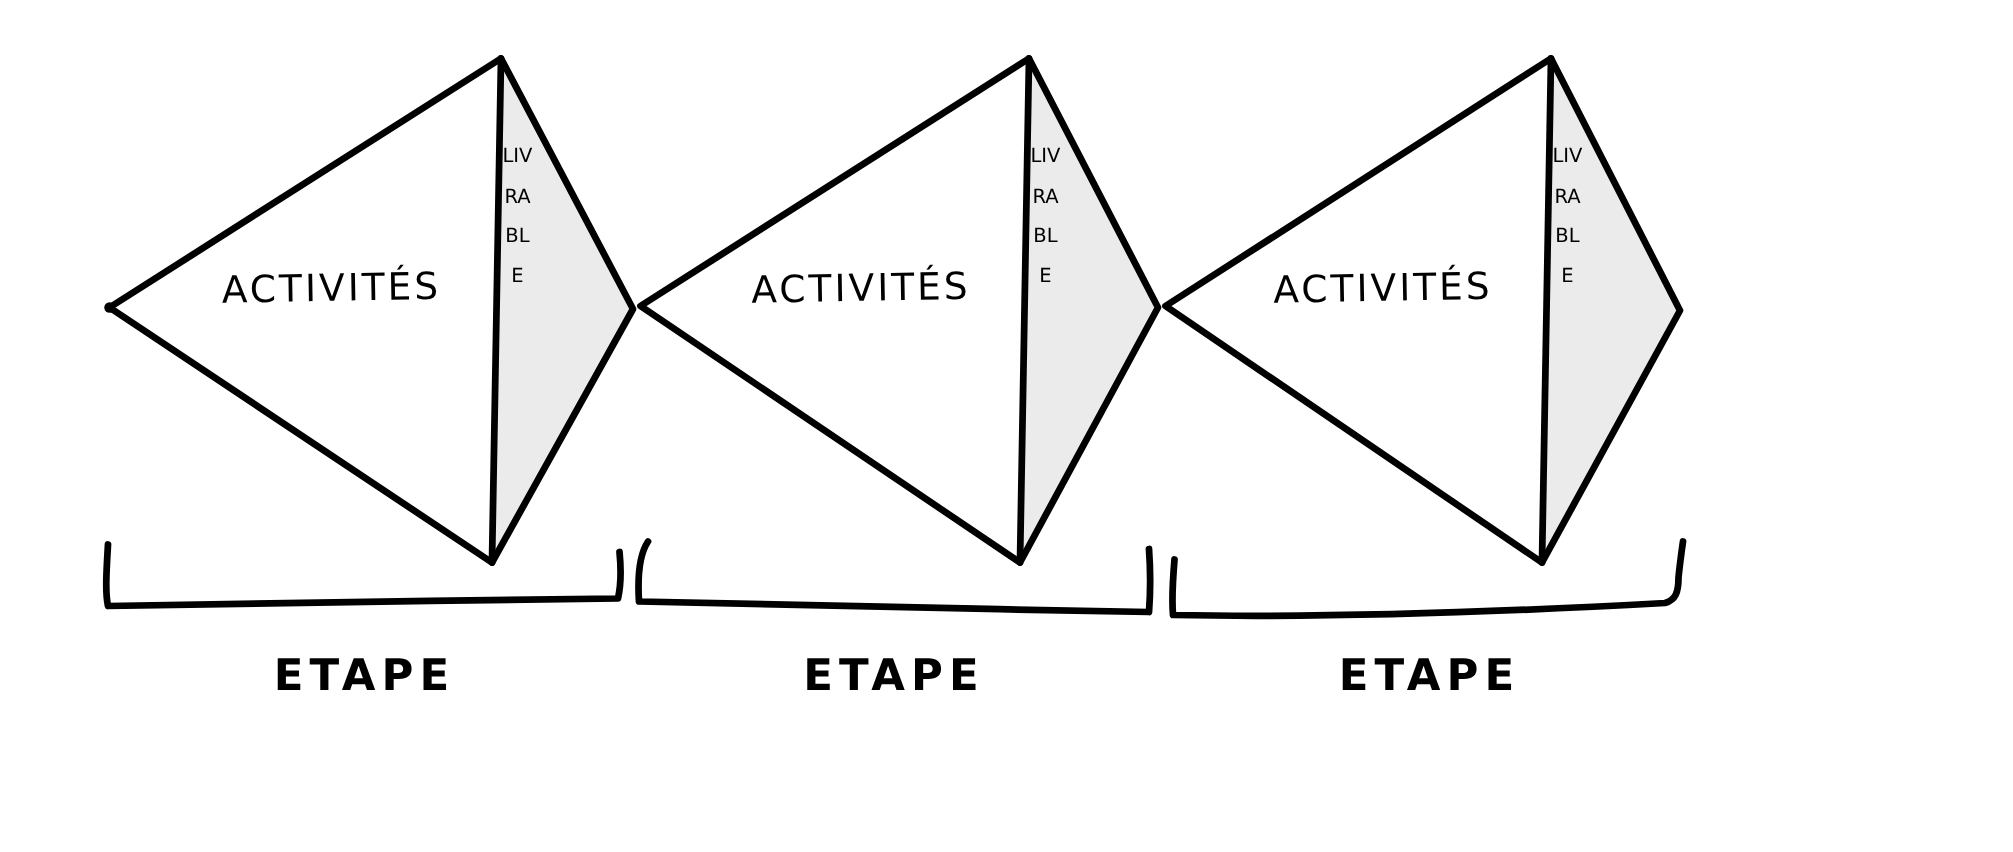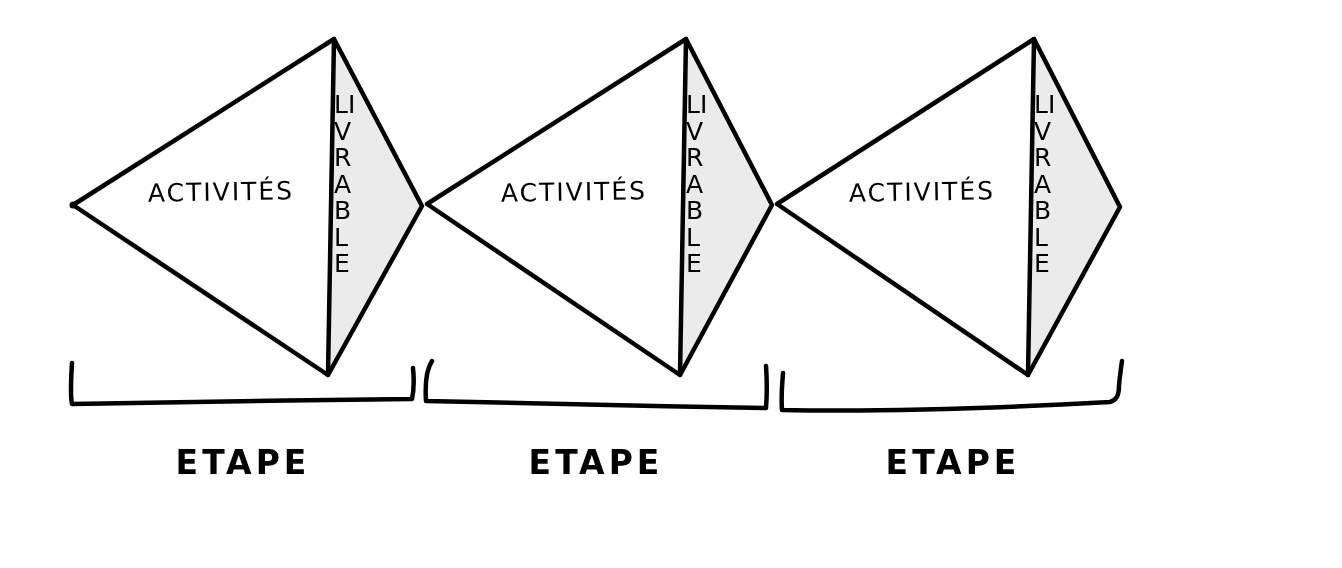--- a/index.html
+++ b/index.html
@@ -44,33 +44,33 @@
       font-family: "DejaVu Sans", sans-serif;
       white-space: nowrap;
     }
     .activity-label {
       font-size: 25px;
       letter-spacing: 2px;
       font-weight: normal;
       transform: translate(-50%, -50%) rotate(-1deg);
     }
     .deliverable-label {
-      font-size: 25px;
+      font-size: 13px;
       width: 22px;
+      text-align: center;
       line-height: 26.5px;
       word-break: break-all;
       white-space: normal;
       transform: translateX(-50%);
     }
     .step-label {
-      font-size: 33px;
+      font-size: 29px;
       font-weight: bold;
       letter-spacing: 4px;
       transform: translate(-50%, -50%);
-      margin-top: 12px;
     }
   </style>
 </head>
 <body>
 
 <svg id="diagram" viewBox="0 0 1342 568" xmlns="http://www.w3.org/2000/svg">
 
   <g>
     <path class="shade" d="M334,40 C350,80 392,150 420,207 C392,260 360,320 328,373 Z" fill="#ebebeb"></path>
     <path class="outline" d="M73,205 L334,39 L422,206 L328,375 Z"></path>

